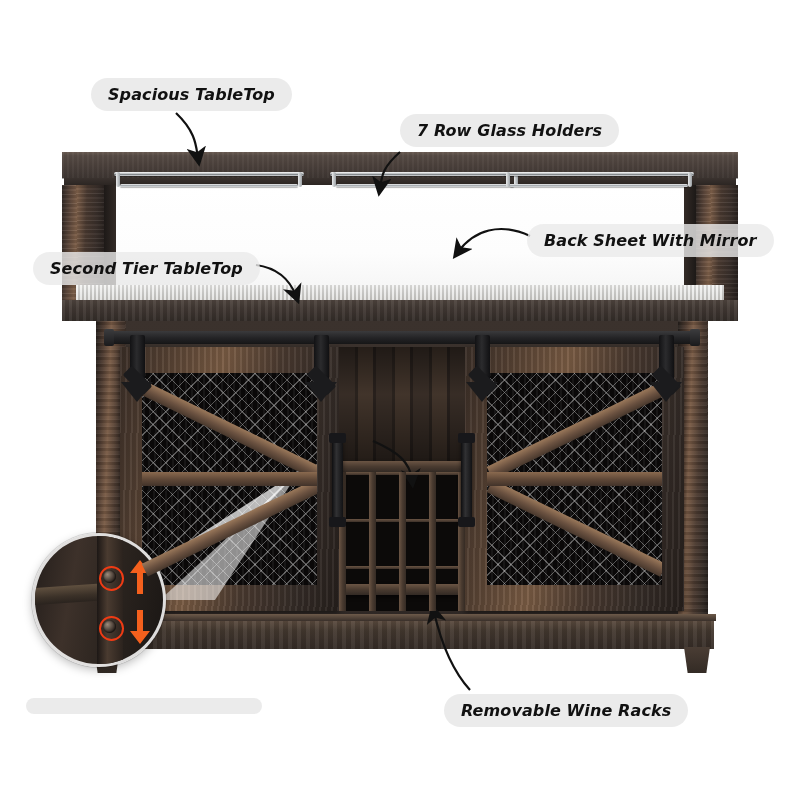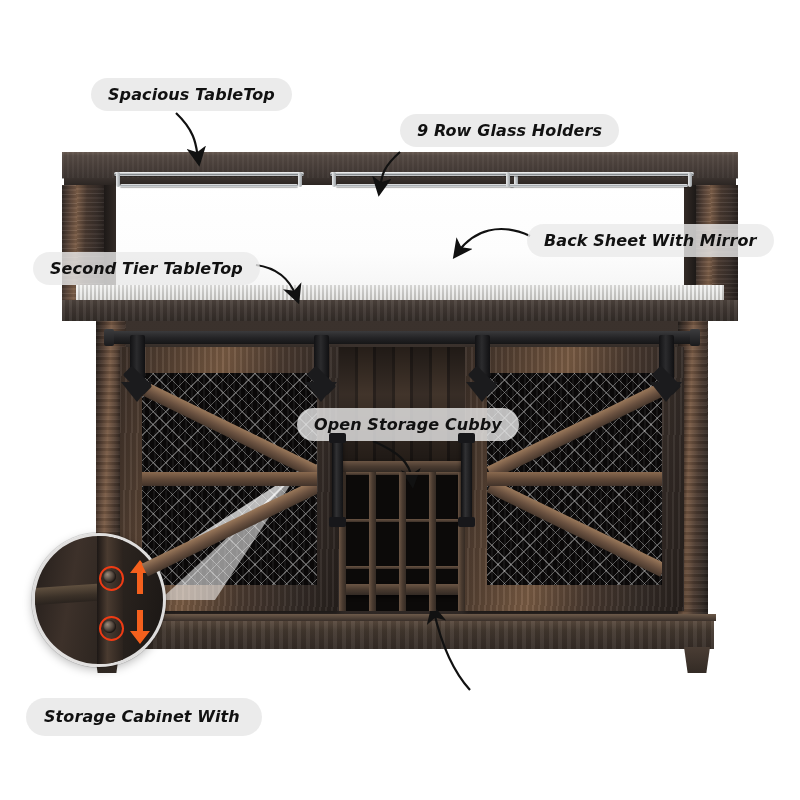--- a/index.html
+++ b/index.html
@@ -442,26 +442,25 @@
 
     <path d="M256,265 C278,268 290,280 296,296" stroke="#111" stroke-width="2.2" fill="none" marker-end="url(#ah)"></path>
 
     <path d="M373,441 C398,452 410,462 412,480" stroke="#111" stroke-width="2.2" fill="none" marker-end="url(#ah)"></path>
 
     <path d="M470,690 C450,668 440,638 434,612" stroke="#111" stroke-width="2.2" fill="none" marker-end="url(#ah)"></path>
   </svg>
 
   <div class="pill" style="left:91px;top:78px;">Spacious TableTop</div>
 
-  <div class="pill" style="left:400px;top:114px;">9 Row Glass Holders</div>
+  <div class="pill" style="left:400px;top:114px;">7 Row Glass Holders</div>
 
   <div class="pill translucent" style="left:527px;top:224px;">Back Sheet With Mirror</div>
 
   <div class="pill translucent" style="left:33px;top:252px;font-style:italic;">Second Tier TableTop</div>
 
-  <div class="pill translucent" style="left:297px;top:408px;">Open Storage Cubby</div>
-
+
+  <div class="pill" style="left:444px;top:694px;">Removable Wine Racks</div>
 
   <div class="pill two-line" style="left:26px;top:698px;width:200px;">
-    <div>Storage Cabinet With</div>
   </div>
 
 </div>
 
 </body></html>

